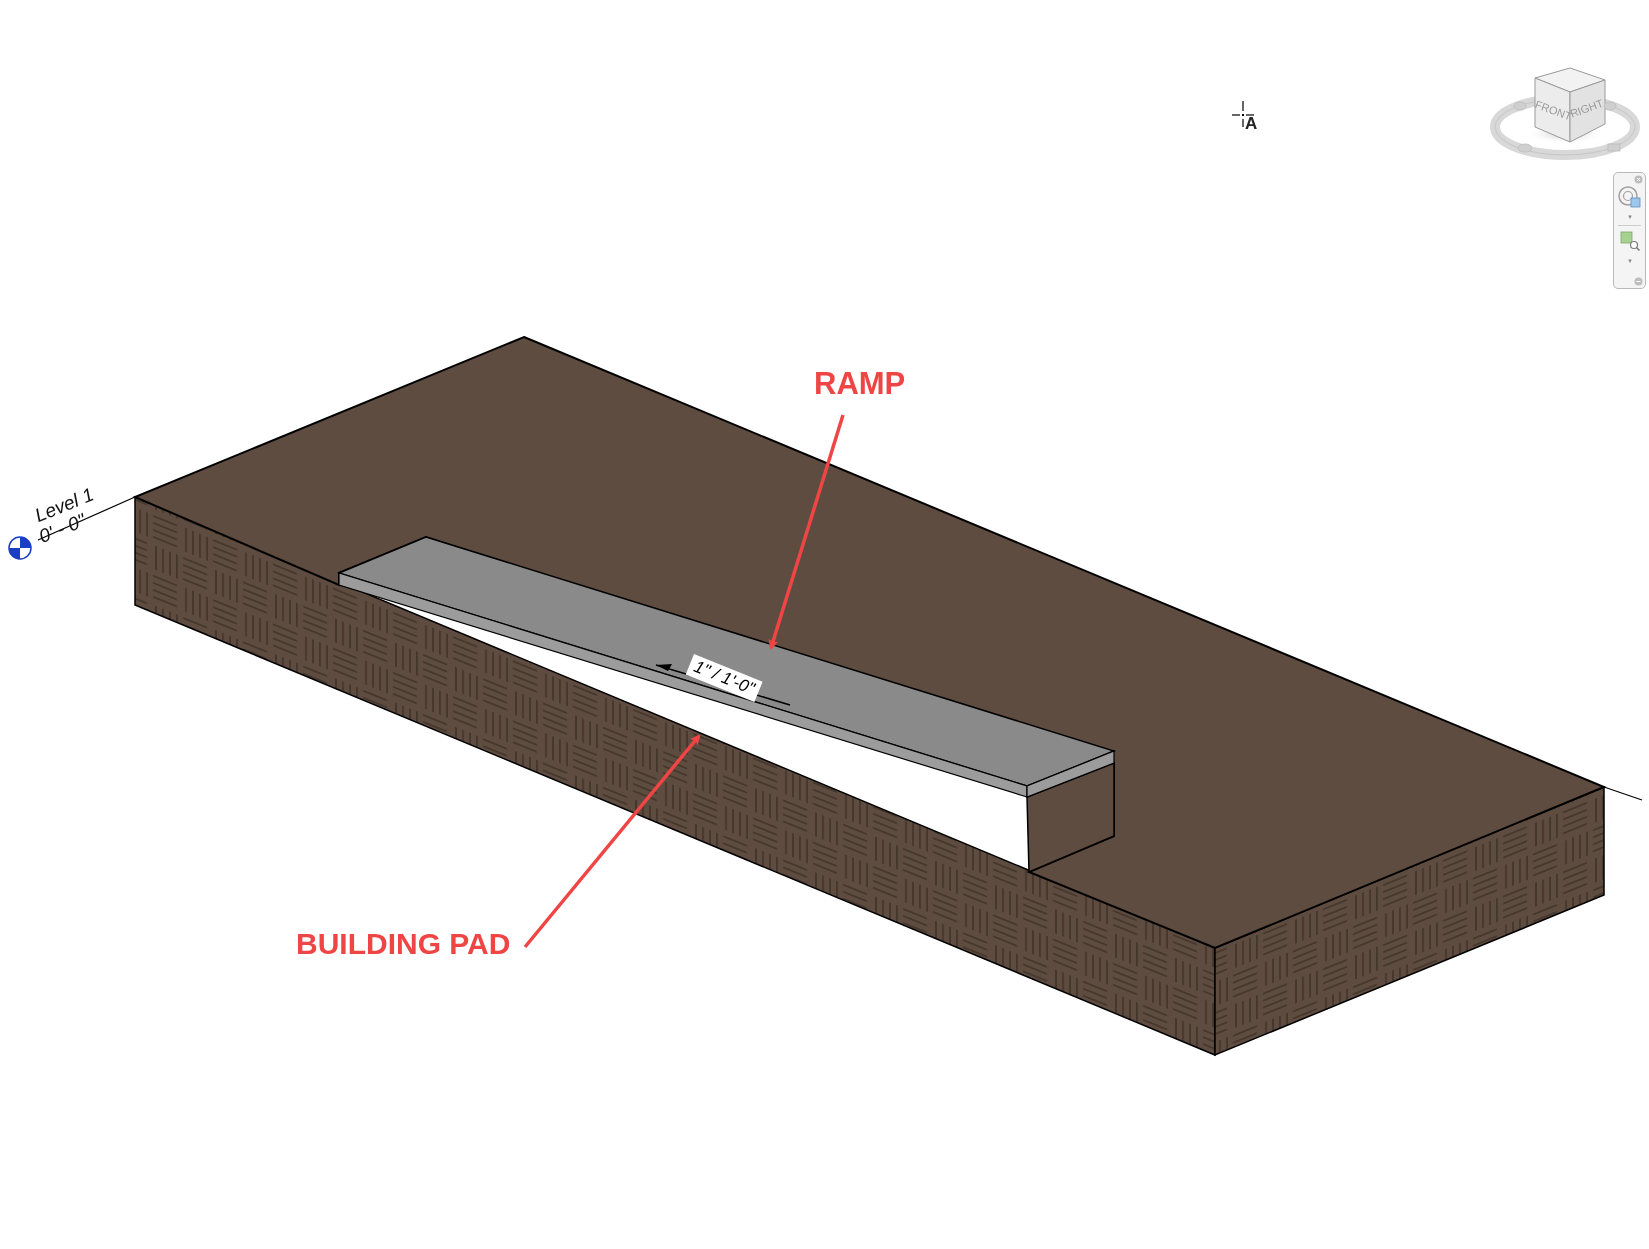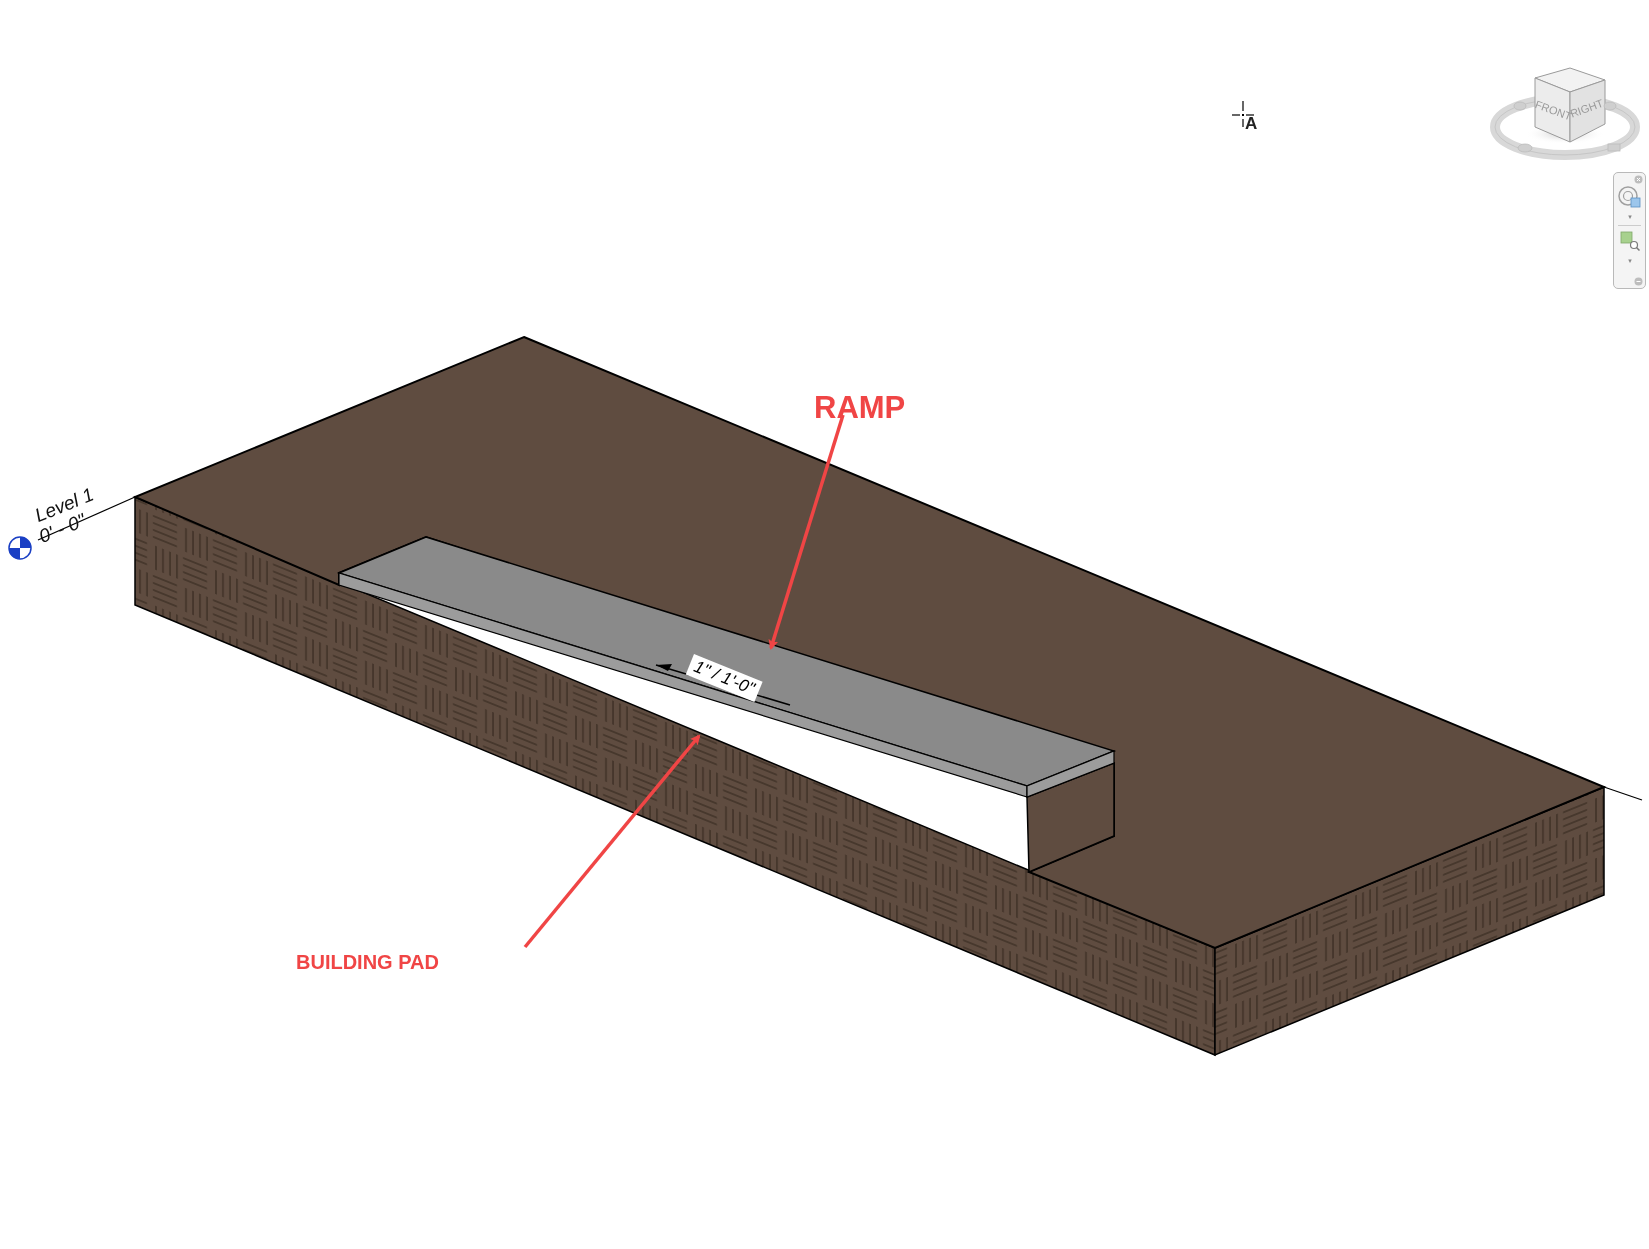--- a/index.html
+++ b/index.html
@@ -1,20 +1,20 @@
 <!DOCTYPE html>
 <html><head>
 <meta charset="utf-8">
 <style>
   html, body { margin:0; padding:0; background:#ffffff; }
   body { width:1649px; height:1249px; position:relative; overflow:hidden; font-family:"Liberation Sans", sans-serif; }
   #viewport { position:absolute; left:0; top:0; width:1649px; height:1249px; }
-  .callout { position:absolute; color:#f04545; font-weight:bold; font-family:"Liberation Sans", sans-serif; letter-spacing:0px; white-space:nowrap;margin-top:24px; }
+  .callout { position:absolute; color:#f04545; font-weight:bold; font-family:"Liberation Sans", sans-serif; letter-spacing:0px; white-space:nowrap; }
   #ramp-label { left:814px; top:366px; font-size:31px; }
-  #pad-label { left:296px; top:927px; font-size:20px; }
+  #pad-label { left:296px; top:927px; font-size:30px; }
   #level-name { position:absolute; left:40px; top:505px; font-size:19px; font-style:italic; color:#111; transform:rotate(-22deg); transform-origin:left bottom; font-family:"Liberation Sans", sans-serif; }
   #level-elev { position:absolute; left:44px; top:526px; font-size:19px; font-style:italic; color:#111; transform:rotate(-22deg); transform-origin:left bottom; font-family:"Liberation Sans", sans-serif; }
   #slope-tag { position:absolute; left:694px; top:654px; background:#fff; padding:1px 5px; font-size:17px; font-style:italic; color:#000; transform:rotate(22deg); transform-origin:left top; font-family:"Liberation Sans", sans-serif; }
   #cursor { position:absolute; left:1228px; top:100px; width:40px; height:40px; }
   #cursor-letter { position:absolute; left:17px; top:14px; font-size:17px; font-weight:bold; color:#222; font-family:"Liberation Sans", sans-serif; }
   #viewcube { position:absolute; left:1490px; top:52px; width:150px; height:110px; }
   #navbar { position:absolute; left:1613px; top:172px; width:33px; height:117px; border:1px solid #b9b9b9; border-radius:5px; background:#f4f4f4; box-sizing:border-box; }
   .nb-btn { position:absolute; left:3px; width:26px; }
 </style>
 </head>

